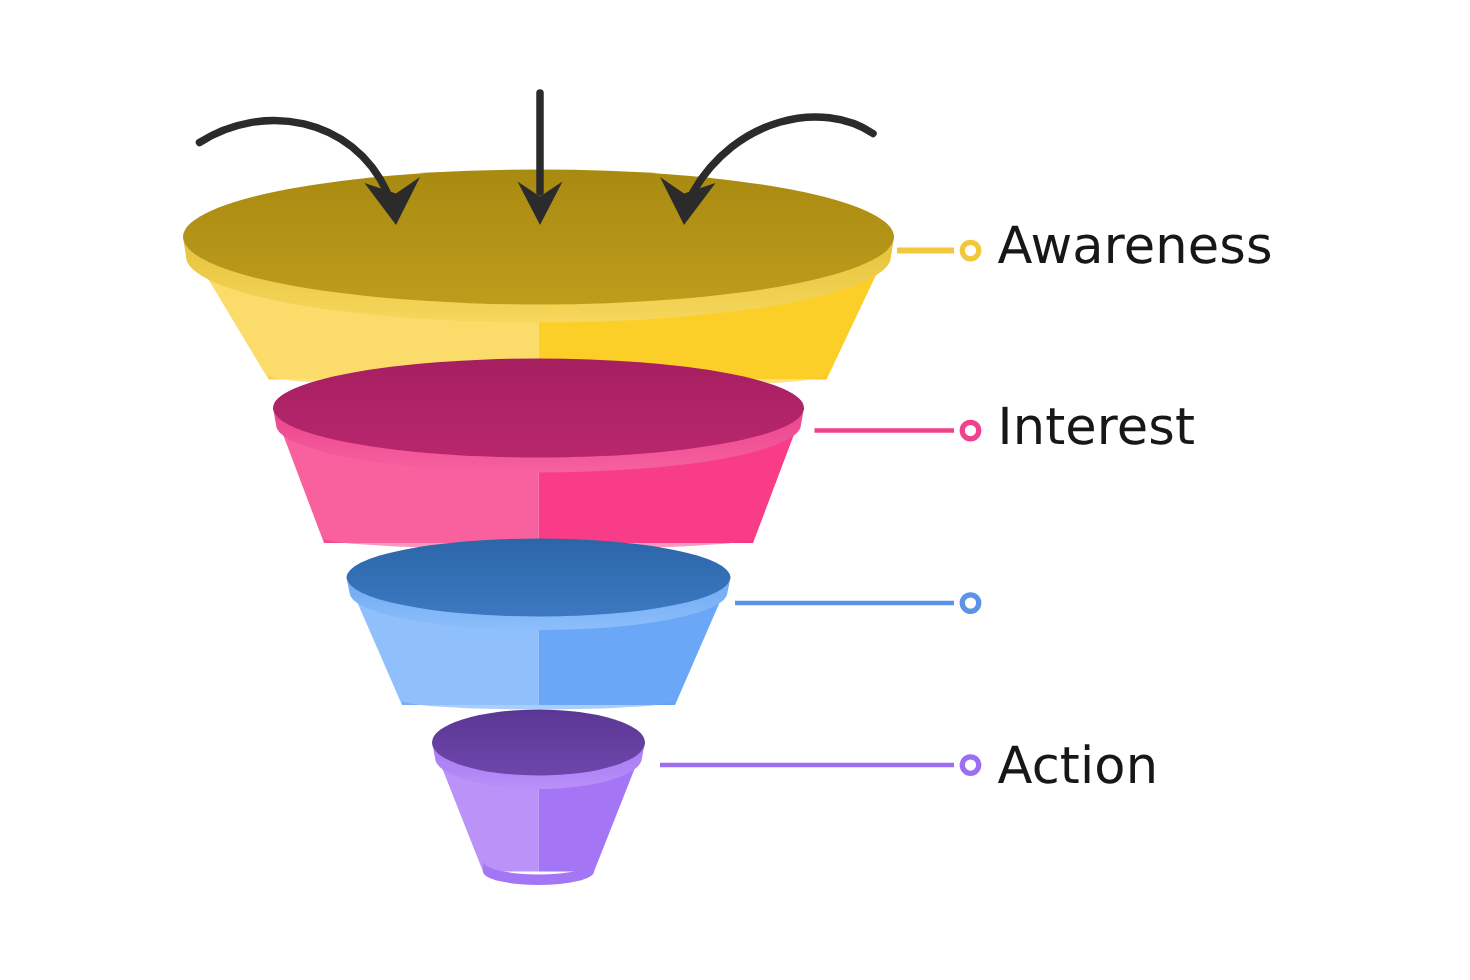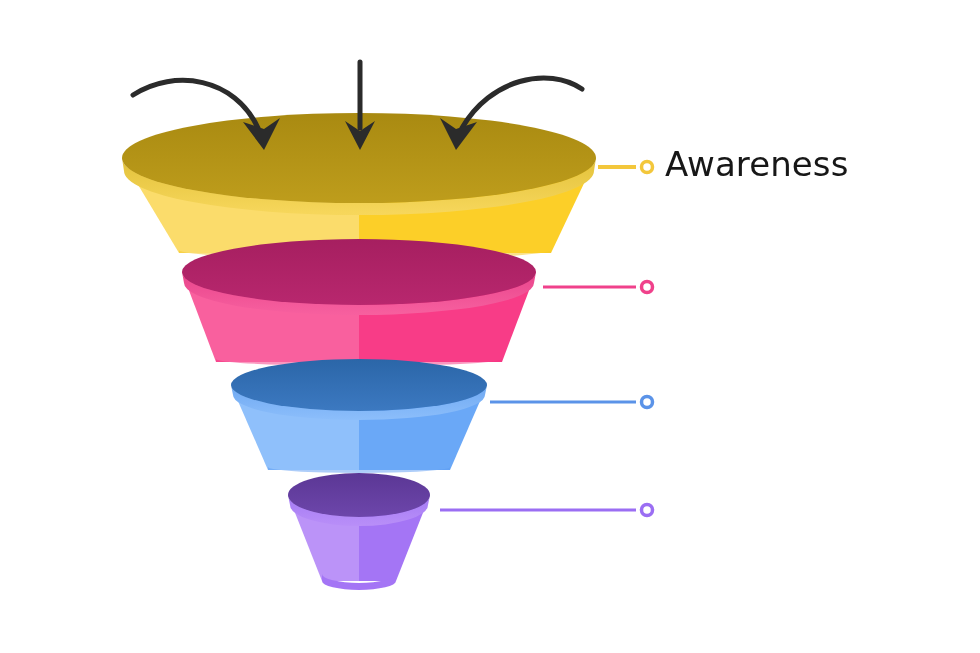--- a/index.html
+++ b/index.html
@@ -150,14 +150,16 @@
     </g>
     <g>
       <circle cx="647" cy="167" r="5.5" fill="none" stroke="#F3C73B" stroke-width="3.5"></circle>
       <circle cx="647" cy="287" r="5.5" fill="none" stroke="#F0418B" stroke-width="3.5"></circle>
       <circle cx="647" cy="402" r="5.5" fill="none" stroke="#5B93E8" stroke-width="3.5"></circle>
       <circle cx="647" cy="510" r="5.5" fill="none" stroke="#9B6EF3" stroke-width="3.5"></circle>
     </g>
   </svg>
 
   <div class="legend-label" id="label-awareness">Awareness</div>
+  <div class="legend-label" id="label-interest">Interest</div>
+  <div class="legend-label" id="label-action">Action</div>
 
 </div>
 
 </body></html>

